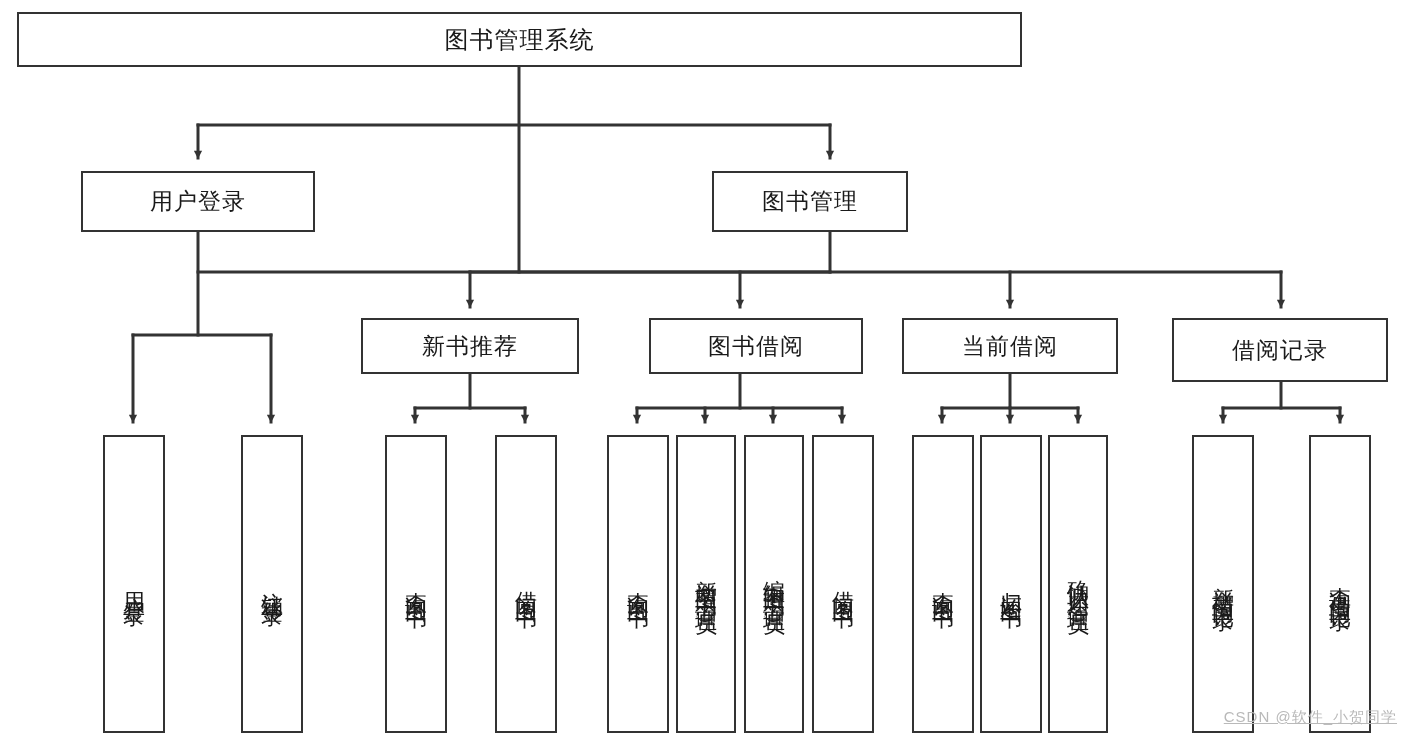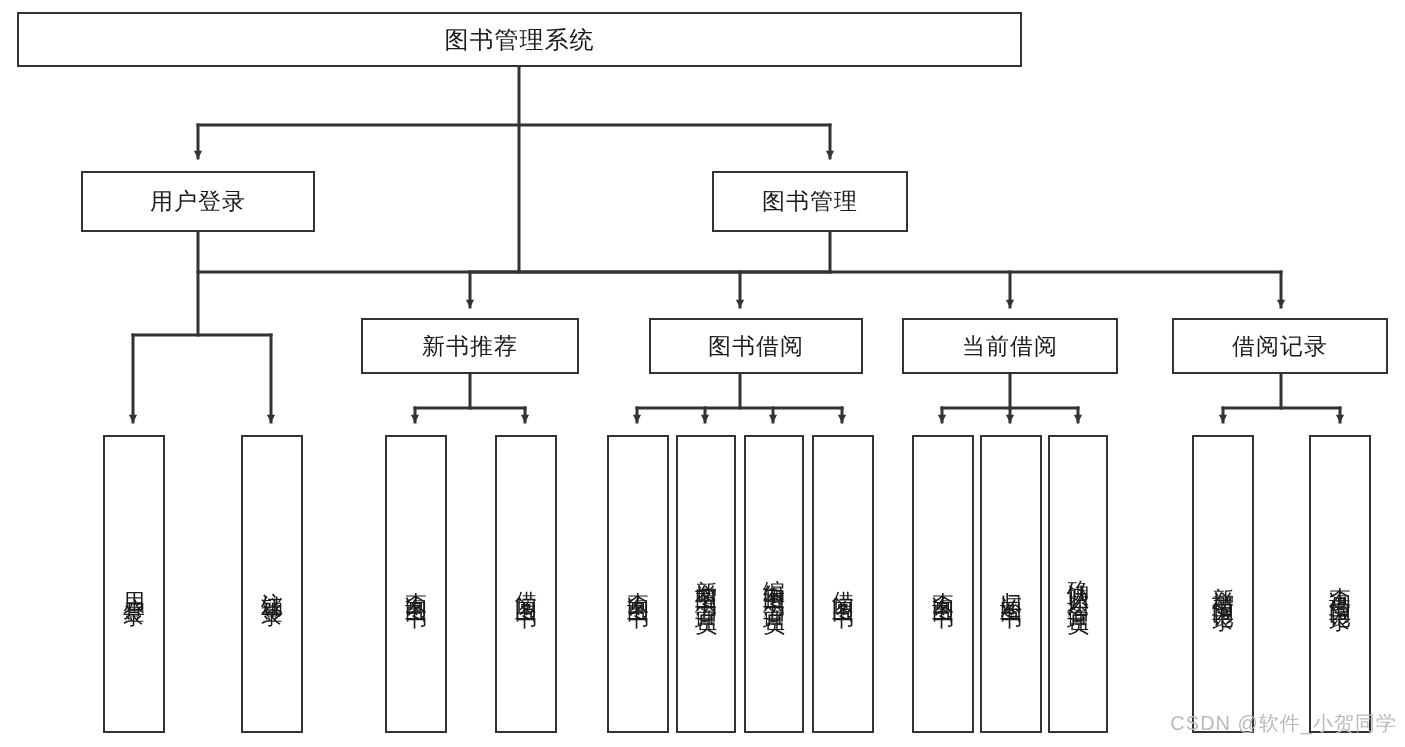--- a/index.html
+++ b/index.html
@@ -46,26 +46,27 @@
     writing-mode:vertical-rl;
     text-orientation:upright;
     letter-spacing:5px;
     line-height:1;
     white-space:nowrap;
     display:block;
   }
   .watermark{
     position:absolute;
     right:8px;
-    bottom:10px;
-    font-size:20px;
+    bottom:20px;
+    font-size:15px;
     color:#b9b9b9;
     letter-spacing:1px;
     white-space:nowrap;
     user-select:none;
+    text-decoration:underline;
   }
 </style>
 </head>
 <body>
 
 <div id="canvas">
 
   <svg id="edges" viewBox="0 0 1405 747" xmlns="http://www.w3.org/2000/svg">
     <defs>
       <marker id="arrow" markerWidth="9" markerHeight="9" refX="4.5" refY="7.6" orient="0" markerUnits="userSpaceOnUse">
@@ -133,21 +134,21 @@
 
   <div class="node h" style="left:361px;top:318px;width:218px;height:56px;text-align:right;">
     <span>新书推荐</span>
   </div>
   <div class="node h" style="left:633px;top:318px;width:214px;height:56px;margin-left:16px;">
     <span>图书借阅</span>
   </div>
   <div class="node h" style="left:902px;top:318px;width:216px;height:56px;">
     <span>当前借阅</span>
   </div>
-  <div class="node h" style="left:1172px;top:318px;width:216px;height:56px;">
+  <div class="node h" style="left:1172px;top:318px;width:216px;height:64px;">
     <span>借阅记录</span>
   </div>
 
   <div class="node v" style="left:103px;top:435px;width:62px;height:298px;">
     <span class="vlabel">用户登录</span>
   </div>
   <div class="node v" style="left:241px;top:435px;width:62px;height:298px;">
     <span class="vlabel">注销登录</span>
   </div>
 

